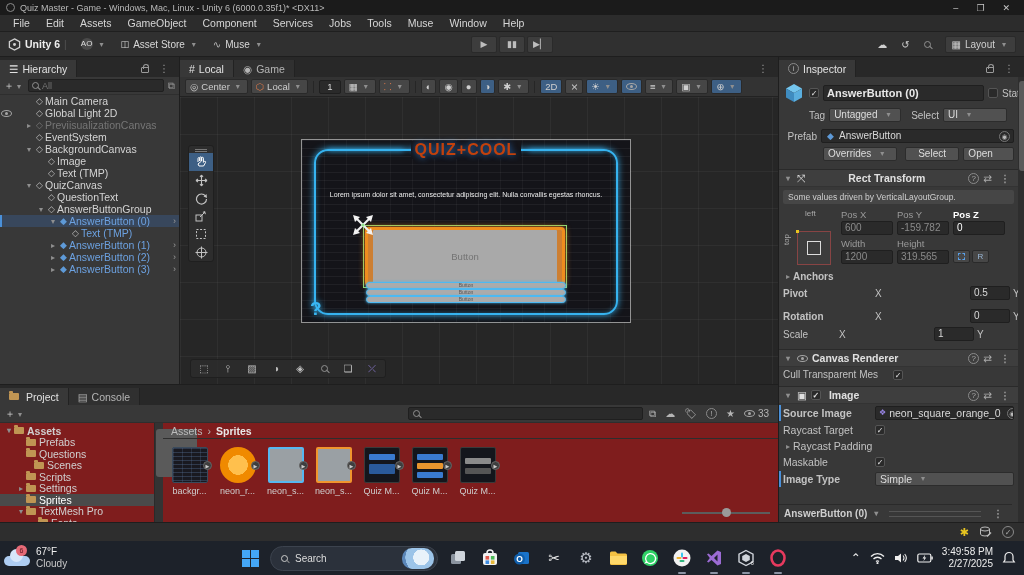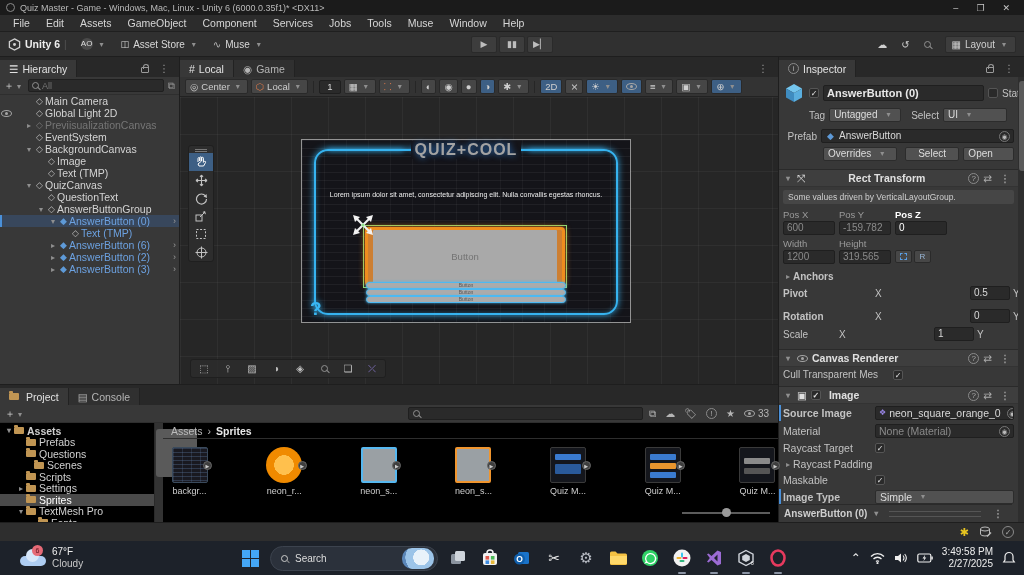--- a/index.html
+++ b/index.html
@@ -102,21 +102,21 @@
   .preview { position:absolute; left:122px; top:43px; width:328px; height:182px;
     background:#141419; outline:1px solid rgba(255,255,255,.5);
     background-image:linear-gradient(rgba(255,255,255,.05) 1px, transparent 1px),
       linear-gradient(90deg, rgba(255,255,255,.04) 1px, transparent 1px);
     background-size:22px 8px; }
   .neonframe { position:absolute; left:12px; right:12px; top:9px; bottom:7px;
     border:2px solid #36b3f0; border-radius:14px;
     box-shadow:0 0 7px rgba(54,179,240,.9), inset 0 0 5px rgba(54,179,240,.45); }
   .ptitle { position:absolute; left:26px; right:26px; top:1px; display:flex; align-items:center; gap:8px;}
   .ptitle .line { flex:1; height:2px; background:#36b3f0; box-shadow:0 0 5px #36b3f0; }
-  .ptitle .txt { font-size:16px; font-weight:bold; letter-spacing:1px; color:#a3a3a3;
+  .ptitle .txt { font-size:16px; font-weight:bold; letter-spacing:1px; color:#c2410c;
     text-shadow:0 0 6px rgba(47,127,216,.95); background:#141419; padding:0 4px; }
   .pq { position:absolute; left:24px; right:24px; top:50px; text-align:center; color:#ececec;
     font-size:7px; line-height:1.5; }
   .bigbtn { position:absolute; left:61px; top:85px; width:204px; height:63px;
     border:1px solid #86e47f; }
   .bigbtn .inner { position:absolute; inset:1px; background:#a9a9a9; border:3px solid #ef8d1e;
     border-radius:4px; box-shadow:0 0 6px rgba(239,141,30,.9), inset 5px 0 0 rgba(214,116,20,.8),
       inset -5px 0 0 rgba(214,116,20,.8);
     display:flex; align-items:center; justify-content:center; color:#747474; font-size:9.5px; }
   .smallbtns { position:absolute; left:64px; width:200px; top:142px; }
@@ -178,40 +178,40 @@
   .picker { width:11px; height:11px; border:1px solid #777; border-radius:50%; color:#bbb; font-size:7px;
     line-height:10px; text-align:center; flex:none;}
   .swatch { flex:1; height:13px; background:#fff; border:1px solid #1f1f1f; }
   .dropper { color:#cfcfcf; font-size:10px; }
   .ifooter { position:absolute; left:0; right:6px; bottom:0; height:18px; background:#383838;
     border-top:1px solid #2a2a2a; display:flex; align-items:center; padding:0 5px; gap:4px;
     font-weight:bold; color:#cfcfcf;}
   .flines { flex:1; height:6px; border-top:1px solid #555; border-bottom:1px solid #555; margin:0 4px;}
 
   
-  .project { position:absolute; left:0; top:384px; width:778px; height:138px; background:#000000;
+  .project { position:absolute; left:0; top:384px; width:778px; height:138px; background:#7f1d1d;
     border-top:1px solid #1e1e1e; }
   .ptools { height:18px; display:flex; align-items:center; padding:0 5px; gap:6px; background:#383838;
     border-bottom:1px solid #2e2e2e;}
   .psearch { width:235px; height:13px; background:#2a2a2a; border:1px solid #1f1f1f; border-radius:2px;
     display:flex; align-items:center; padding:0 4px; gap:3px; margin-left:auto;}
   .psearch input { flex:1; background:transparent; border:none; outline:none; color:#bbb; font-size:9px;
     font-family:inherit; min-width:0;}
   .picons { display:flex; align-items:center; gap:9px; color:#b5b5b5; padding-right:4px;}
   .pbody { position:absolute; left:0; top:38px; bottom:0; width:100%; display:flex; }
   .ptree { width:155px; border-right:1px solid #2a2a2a; padding-top:2px; }
   .prow { height:11.5px; display:flex; align-items:center; font-size:10.5px; color:#d0d0d0; padding-right:2px;}
   .prow.sel { background:#4a4a4a; }
   .ptscroll { width:8px; background:#333; position:relative;}
   .ptscroll .thumb { position:absolute; left:1px; right:1px; top:6px; height:48px; background:#5a5a5a; border-radius:3px;}
   .pcontent { flex:1; position:relative; }
   .crumb { height:16px; display:flex; align-items:center; gap:5px; padding:0 8px; font-size:10.5px;
     color:#bbb; border-bottom:1px solid #2e2e2e;}
   .crumb b { color:#e8e8e8; }
-  .thumbs { display:flex; gap:7px; padding:8px 0 0 6px;justify-content:space-between; }
+  .thumbs { display:flex; gap:7px; padding:8px 0 0 6px; }
   .thumb { width:41px; display:flex; flex-direction:column; align-items:center; position:relative;}
   .ticon { width:36px; height:36px; border-radius:2px; position:relative; }
   .tplay { position:absolute; right:-2px; top:14px; width:9px; height:9px; background:#3e3e3e;
     border:1px solid #666; border-radius:50%; color:#ccc; font-size:5px; line-height:8px; text-align:center;}
   .tlabel { font-size:9px; color:#cfcfcf; margin-top:3px; white-space:nowrap;}
   .t-brick { background:#191920; background-image:linear-gradient(rgba(90,120,160,.35) 1px, transparent 1px),
     linear-gradient(90deg, rgba(90,120,160,.25) 1px, transparent 1px); background-size:9px 4px;
     border:1px solid #3a4a5c;}
   .t-circle { background:radial-gradient(circle at 50% 50%, #ffc04d 0 38%, #f08a00 39% 72%, rgba(240,138,0,.25) 73% 100%);
     border-radius:50%;}
@@ -225,21 +225,21 @@
 
   
   .statusbar { position:absolute; left:0; top:522px; width:100%; height:19px; background:#2e2e2e;
     border-top:1px solid #1e1e1e; display:flex; align-items:center; justify-content:flex-end;
     gap:10px; padding-right:10px;}
   .sb-ic { font-size:11px; }
 
   
   .taskbar { position:absolute; left:0; top:541px; width:100%; height:34px; background:#1d222a;
     display:flex; align-items:center; }
-  .weather { position:absolute; left:20px; display:flex; align-items:center; gap:6px; }
+  .weather { position:absolute; left:4px; display:flex; align-items:center; gap:6px; }
   .wcloud { width:26px; height:16px; position:relative; }
   .wcloud::before { content:""; position:absolute; left:0; bottom:0; width:26px; height:10px;
     background:#aecdf2; border-radius:6px;}
   .wcloud::after { content:""; position:absolute; left:6px; bottom:4px; width:13px; height:13px;
     background:#d7e7fa; border-radius:50%;}
   .wbadge { position:absolute; left:12px; top:-5px; width:11px; height:11px; background:#e56a77;
     border-radius:50%; color:#5d1520; font-size:7px; text-align:center; line-height:11px; z-index:2;}
   .wtext { font-size:10px; color:#eee; line-height:1.25; }
   .wtext .cond { color:#c9c9c9; }
   .centerbar { position:absolute; left:238px; display:flex; align-items:center; gap:8px; height:34px;}
@@ -402,21 +402,21 @@
         <span class="lbl">AnswerButton (0)</span>
         <span class="hchev">›</span>
     </div>
     <div class="hrow pf" style="padding-left:70px">
       <span class="cube">◇</span>
         <span class="lbl">Text (TMP)</span>
     </div>
     <div class="hrow pf" style="padding-left:48px">
       <span class="arrow">▸</span>
         <span class="cube pf">◆</span>
-        <span class="lbl">AnswerButton (6)</span>
+        <span class="lbl">AnswerButton (1)</span>
         <span class="hchev">›</span>
     </div>
     <div class="hrow pf" style="padding-left:48px">
       <span class="arrow">▸</span>
         <span class="cube pf">◆</span>
         <span class="lbl">AnswerButton (2)</span>
         <span class="hchev">›</span>
     </div>
     <div class="hrow pf" style="padding-left:48px">
       <span class="arrow">▸</span>
@@ -635,20 +635,28 @@
       <div class="sechead">
         <span class="arrow">▾</span>
           <span style="font-weight:normal">⤧</span>
         <span class="sp" style="text-align:center">Rect Transform</span>
         <span class="hmark">?</span>
         <span style="font-weight:normal;color:#aaa">⇄</span>
         <span class="kebab">⋮</span>
       </div>
       <div class="note">Some values driven by VerticalLayoutGroup.</div>
       <div class="rt">
+        <div style="position:relative;padding:12px 4px 0 14px;">
+          <span class="anchlab" style="top:0px;left:22px">left</span>
+          <span class="anchlab" style="top:26px;left:-2px;transform:rotate(-90deg)">top</span>
+          <div class="anchorbox">
+            <span class="dot"></span>
+              <span class="insq"></span>
+          </div>
+        </div>
         <div class="rtgrid">
           <div class="hd">
             <span>Pos X</span>
             <span>Pos Y</span>
             <b>Pos Z</b>
           </div>
           <div class="vals">
             <span class="field dim">600</span>
             <span class="field dim">-159.782</span>
             <span class="field" style="color:#fff">0</span>
@@ -727,28 +735,20 @@
         <span class="hmark">?</span>
         <span style="font-weight:normal;color:#aaa">⇄</span>
         <span class="kebab">⋮</span>
       </div>
       <div class="complist">
         <div class="crow ovr">
           <b class="ilab">Source Image</b>
           <span class="field objfield">
             <span style="color:#9a86e8;font-size:8px">❖</span>
             <span>neon_square_orange_0</span>
-            <span class="sp"></span>
-              <span class="picker">◉</span>
-          </span>
-        </div>
-        <div class="crow">
-          <span class="ilab">Material</span>
-          <span class="field objfield dim">
-            <span>None (Material)</span>
             <span class="sp"></span>
               <span class="picker">◉</span>
           </span>
         </div>
         <div class="crow">
           <span class="ilab">Raycast Target</span>
           <span class="chk">✓</span>
         </div>
         <div class="crow">
           <span class="arrow">▸</span>

